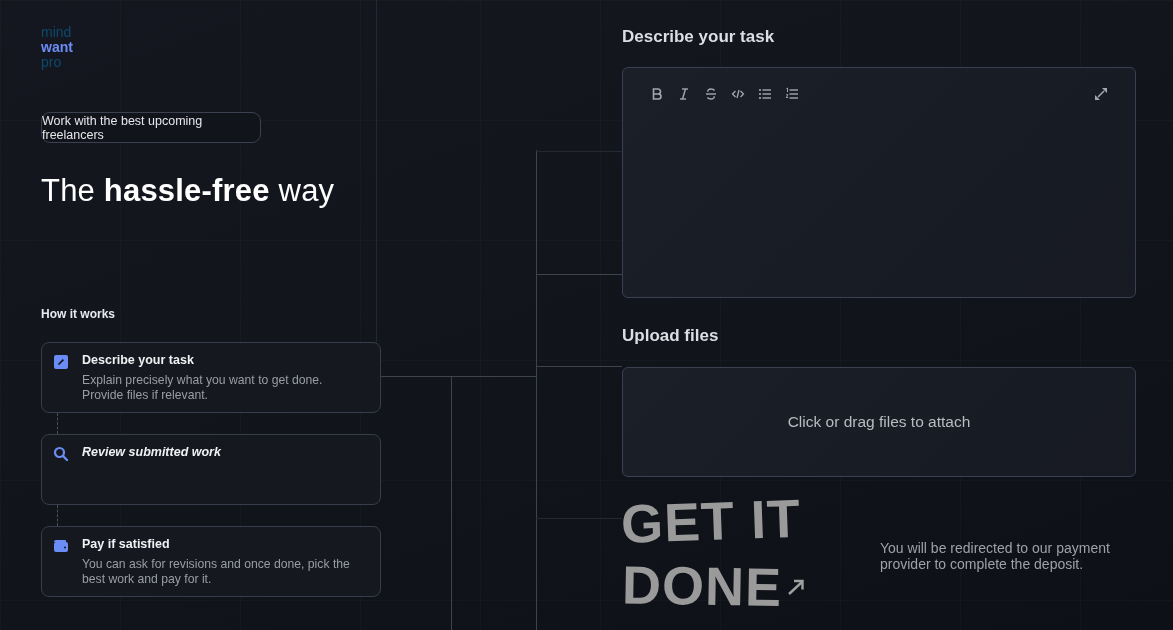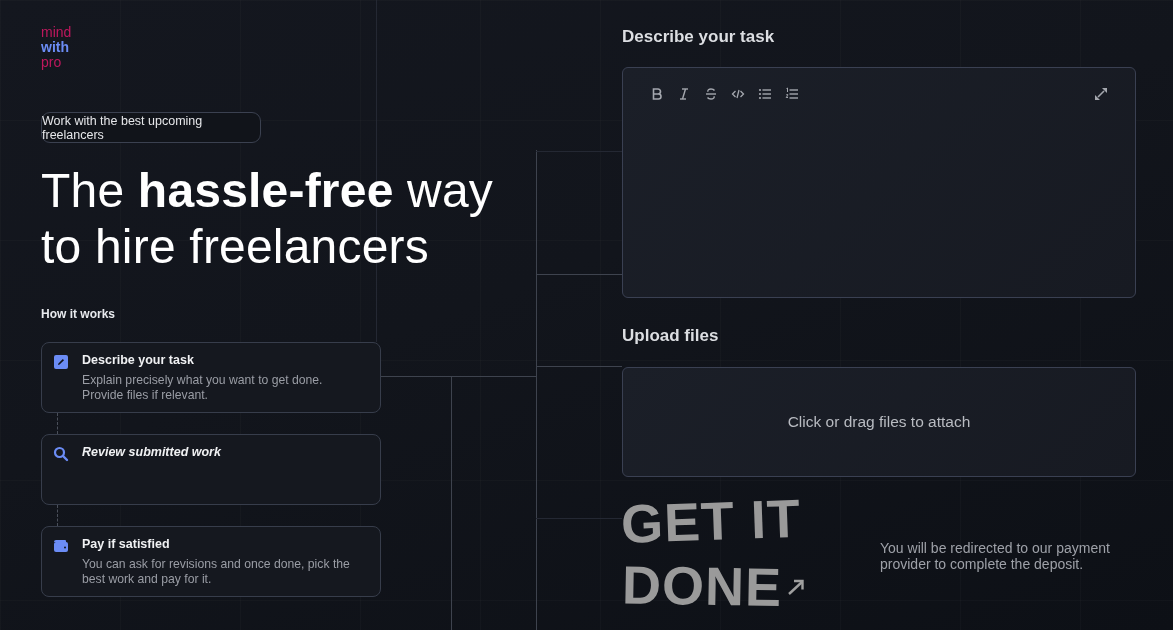--- a/index.html
+++ b/index.html
@@ -15,30 +15,30 @@
     background-image:
       linear-gradient(to right, rgba(255,255,255,0.018) 1px, transparent 1px),
       linear-gradient(to bottom, rgba(255,255,255,0.018) 1px, transparent 1px);
     background-size: 120px 120px;
   }
   .line { position: absolute; background: #3e434e; pointer-events: none; }
   .line.faint { background: #242833; }
 
   
   .logo { position: absolute; left: 41px; top: 25px; font-size: 14px; line-height: 15px; }
-  .logo .l1, .logo .l3 { color: #be185d; display: block; }
+  .logo .l1, .logo .l3 { color: #0c4a6e; display: block; }
   .logo .l2 { color: #6b8cf5; display: block; font-weight: bold; }
 
   .pill {
     position: absolute; left: 41px; top: 112px; height: 31px; width: 220px;
     border: 1px solid #3b4150; border-radius: 9px; background: #11141a;
     display: flex; align-items: center; justify-content: center;
     font-size: 12.5px; color: #e6e7ea;
   }
-  .hero { position: absolute; left: 41px; top: 163px; font-size: 48px; line-height: 56px; color: #ffffff; font-weight: normal; letter-spacing: 0.2px; }
+  .hero { position: absolute; left: 41px; top: 163px; font-size: 31px; line-height: 56px; color: #ffffff; font-weight: normal; letter-spacing: 0.2px; }
   .hero b { font-weight: bold; }
 
   .how { position: absolute; left: 41px; top: 307px; font-size: 12px; font-weight: bold; color: #e8eaee; }
 
   .step {
     position: absolute; left: 41px; width: 340px; height: 71px;
     border: 1px solid #373d4b; border-radius: 8px; background: #15181f;
     padding: 10px 14px 0 40px;
   }
   .step .ico { position: absolute; left: 11px; top: 11px; width: 16px; height: 16px; }
@@ -79,29 +79,28 @@
 <div class="line" style="left:536px;top:150px;width:1px;height:480px;"></div>
 <div class="line faint" style="left:536px;top:151px;width:86px;height:1px;"></div>
 <div class="line" style="left:536px;top:274px;width:86px;height:1px;"></div>
 <div class="line" style="left:536px;top:366px;width:86px;height:1px;"></div>
 <div class="line" style="left:381px;top:376px;width:155px;height:1px;"></div>
 <div class="line" style="left:451px;top:376px;width:1px;height:254px;"></div>
 <div class="line faint" style="left:536px;top:518px;width:86px;height:1px;"></div>
 
 <div class="logo">
   <span class="l1">mind</span>
-  <span class="l2">with</span>
+  <span class="l2">want</span>
   <span class="l3">pro</span>
 </div>
 
 <div class="pill">Work with the best upcoming freelancers</div>
 
 <h1 class="hero">
   <span>The </span><b>hassle-free</b><span> way</span><br>
-  <span>to hire freelancers</span>
 </h1>
 
 <div class="how">How it works</div>
 
 <div class="step" style="top:342px;">
   <span class="ico">
     <svg viewBox="0 0 16 16" width="16" height="16">
         <rect x="1" y="1" width="14" height="14" rx="2" fill="#6b8cf5"></rect>
         <path d="M5 11 L5.4 9.4 L9.8 5 L11 6.2 L6.6 10.6 Z" fill="#11141a"></path>
       </svg>

